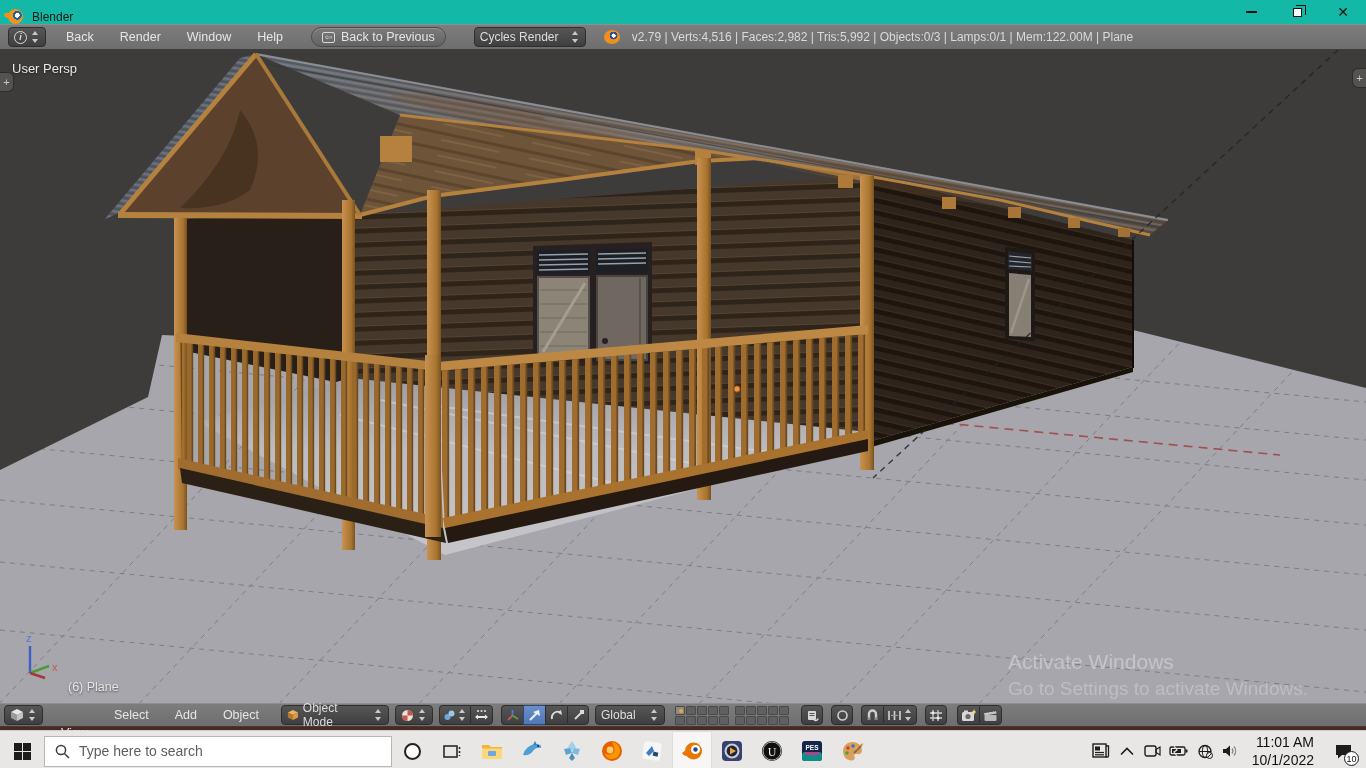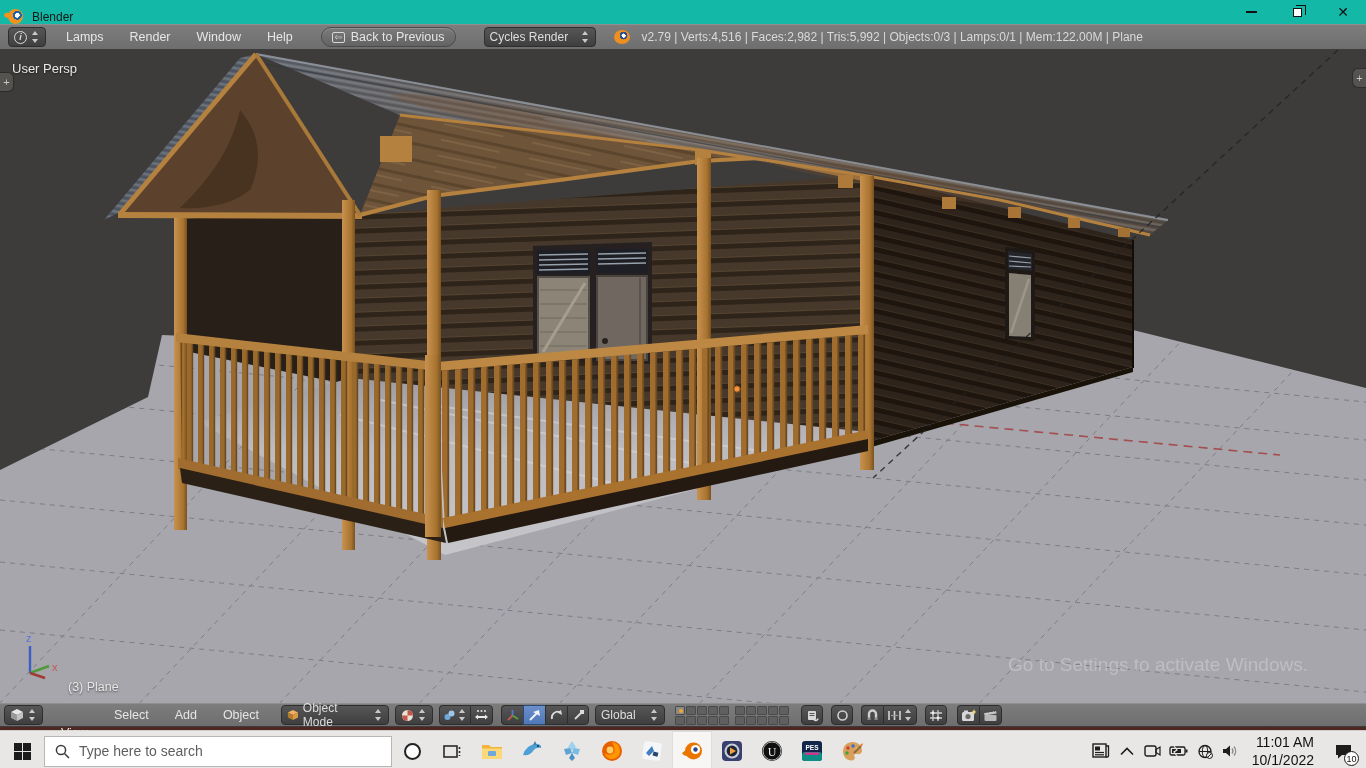--- a/index.html
+++ b/index.html
@@ -106,21 +106,21 @@
           <div class="glyph-close">✕</div>
         </div>
     </div>
   </div>
 
   <div class="bheader" style="height:26px;">
     <div class="dark-btn" style="margin-left:4px;">
       <div class="info-icon">i</div>
       <div class="ud"></div>
     </div>
-    <span class="menu-item" style="margin-left:6px;">Lamps</span>
+    <span class="menu-item" style="margin-left:6px;">Back</span>
     <span class="menu-item">Render</span>
     <span class="menu-item">Window</span>
     <span class="menu-item">Help</span>
     <div class="back-btn">
       <span class="back-glyph">⇦</span>
       <span>Back to Previous</span>
     </div>
     <div class="dark-btn" style="width:112px; margin-left:26px; justify-content:space-between;">
       <span>Cycles Render</span>
       <div class="ud"></div>
@@ -322,24 +322,25 @@
       <g stroke-width="2.4">
         <line x1="30" y1="596" x2="30" y2="623" stroke="#3c5ec9"></line>
         <line x1="30" y1="623" x2="49" y2="616" stroke="#4e9a3a"></line>
         <line x1="30" y1="623" x2="45" y2="628" stroke="#a03a34"></line>
         <text x="26" y="592" font-size="11" fill="#5a74d8">z</text>
         <text x="52" y="621" font-size="11" fill="#c05a50" stroke="none">x</text>
       </g>
     </svg>
 
     <div class="vp-label" style="left:12px; top:11px;">User Persp</div>
-    <div class="vp-label" style="left:68px; top:630px; font-size:12.5px;">(3) Plane</div>
+    <div class="vp-label" style="left:68px; top:630px; font-size:12.5px;">(6) Plane</div>
     <div class="edge-tab left">+</div>
     <div class="edge-tab right">+</div>
     <div class="watermark">
+      <div class="wm-title">Activate Windows</div>
       <div class="wm-sub">Go to Settings to activate Windows.</div>
     </div>
   </div>
 
   <div class="bheader v3d">
     <div class="dark-btn">
       <svg class="icon-svg" width="14" height="14" viewBox="0 0 14 14">
         <polygon points="7,1 13,4 7,7 1,4" fill="#e8e8e8"></polygon>
           <polygon points="1,4 7,7 7,13 1,10" fill="#9a9a9a"></polygon>
           <polygon points="13,4 7,7 7,13 13,10" fill="#c2c2c2"></polygon>

